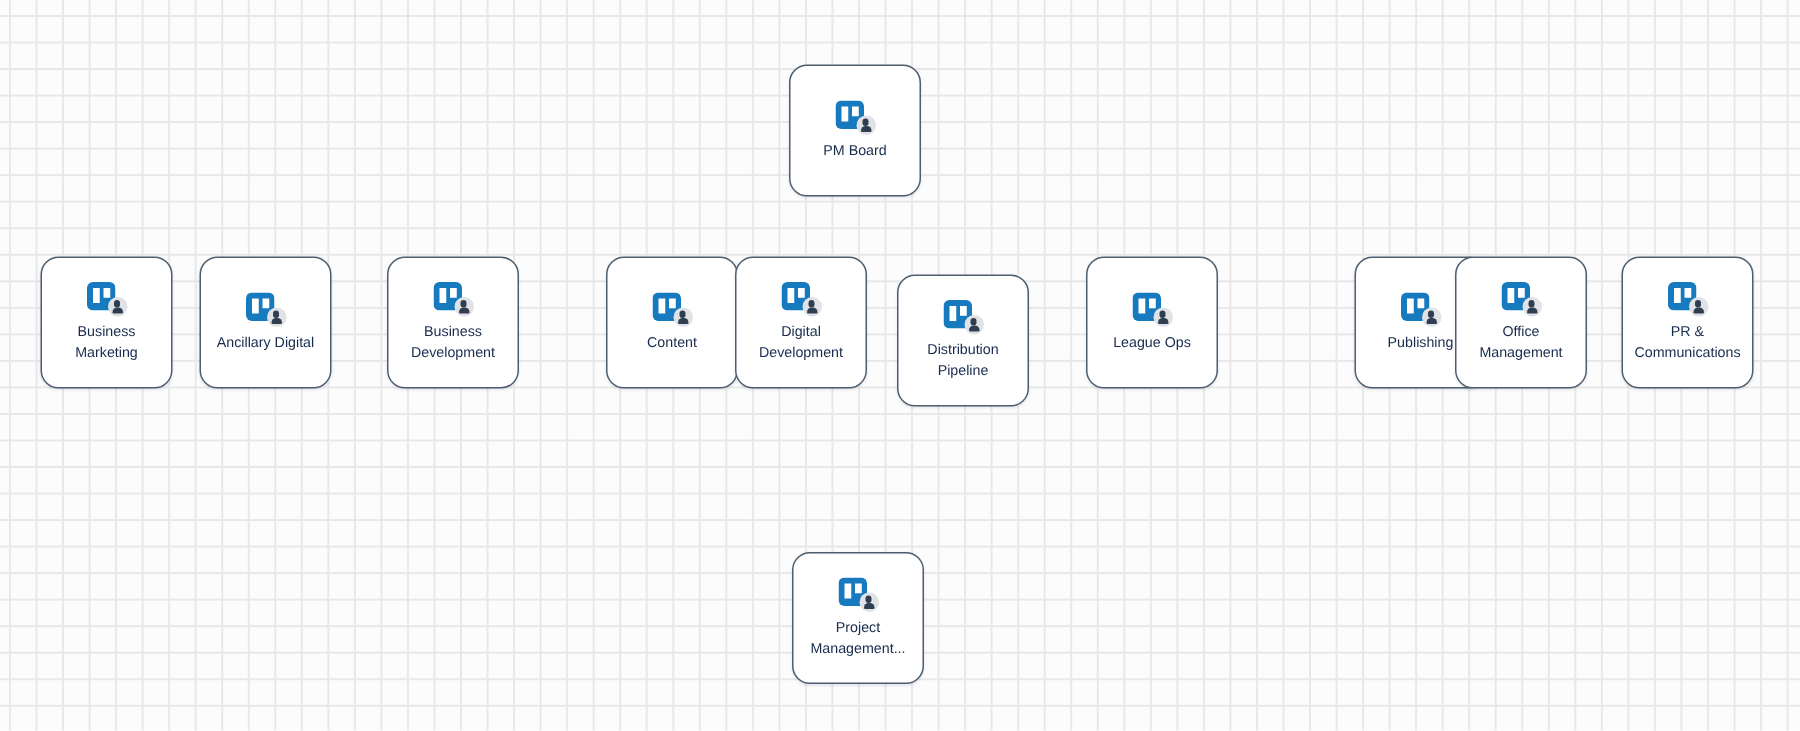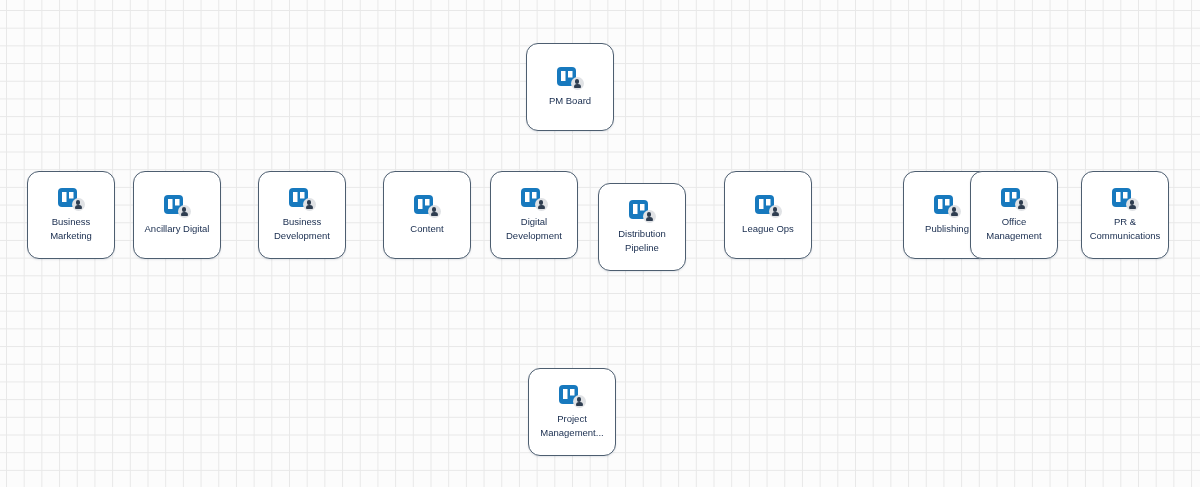--- a/index.html
+++ b/index.html
@@ -124,21 +124,21 @@
   </div>
 
   <div class="card" style="left:258px;top:171px">
     <span class="iconwrap">
       <span class="tboard"></span>
       <span class="badge"></span>
     </span>
     <span class="lbl">Business Development</span>
   </div>
 
-  <div class="card" style="left:383px;top:171px">
+  <div class="card" style="left:404px;top:171px">
     <span class="iconwrap">
       <span class="tboard"></span>
       <span class="badge"></span>
     </span>
     <span class="lbl">Content</span>
   </div>
 
   <div class="card" style="left:490px;top:171px">
     <span class="iconwrap">
       <span class="tboard"></span>

